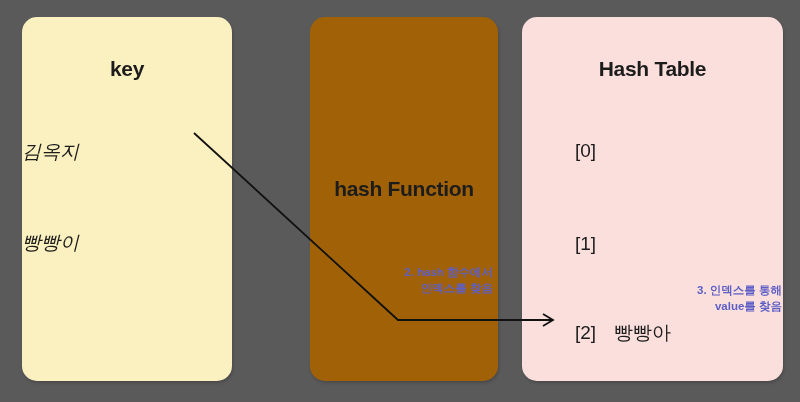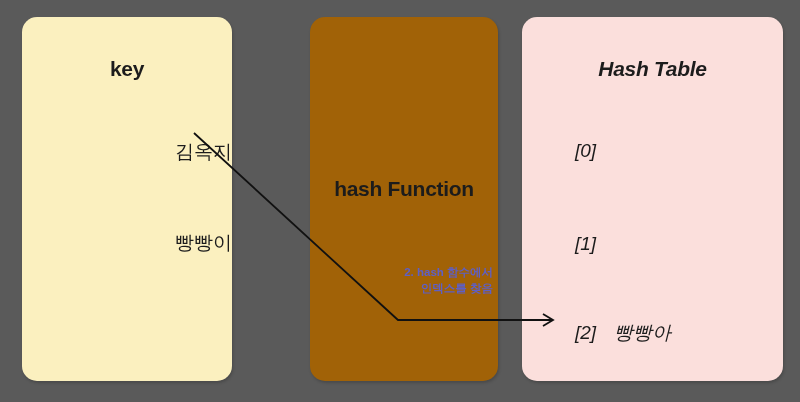--- a/index.html
+++ b/index.html
@@ -39,42 +39,42 @@
     width: 188px;
     height: 364px;
     background: #a16207;
   }
   #panel-table {
     left: 522px;
     top: 17px;
     width: 261px;
     height: 364px;
     background: #fbdfdc;
-    font-style: italic;
   }
 
   .panel-title {
     position: absolute;
     width: 100%;
     text-align: center;
     font-weight: bold;
     font-size: 21px;
     color: #1c1c1c;
     letter-spacing: -0.3px;
   }
   #title-key   { top: 40px; }
   #title-hash  { top: 160px; }
   #title-table { top: 40px; }
 
   .key-item {
     position: absolute;
     width: 100%;
-    text-align: right;
+    text-align: left;
     font-size: 19px;
     color: #1c1c1c;
+    font-style: italic;
   }
   #key-item-0 { top: 122px; }
   #key-item-1 { top: 213px; }
   #key-item-2 { top: 303px; }
 
   .row {
     position: absolute;
     left: 0;
     width: 100%;
     display: flex;
@@ -160,14 +160,16 @@
     </div>
   </div>
 
   <svg id="connectors" viewBox="0 0 800 402">
     <polyline points="194,133 398,320 552,320" fill="none" stroke="#111111" stroke-width="1.8"></polyline>
     <polyline points="543,314 553,320 543,326" fill="none" stroke="#111111" stroke-width="1.8"></polyline>
   </svg>
 
   <div class="note" id="note-2">2. hash 함수에서
 인덱스를 찾음</div>
+  <div class="note" id="note-3">3. 인덱스를 통해
+value를 찾음</div>
 
 </div>
 
 </body></html>

